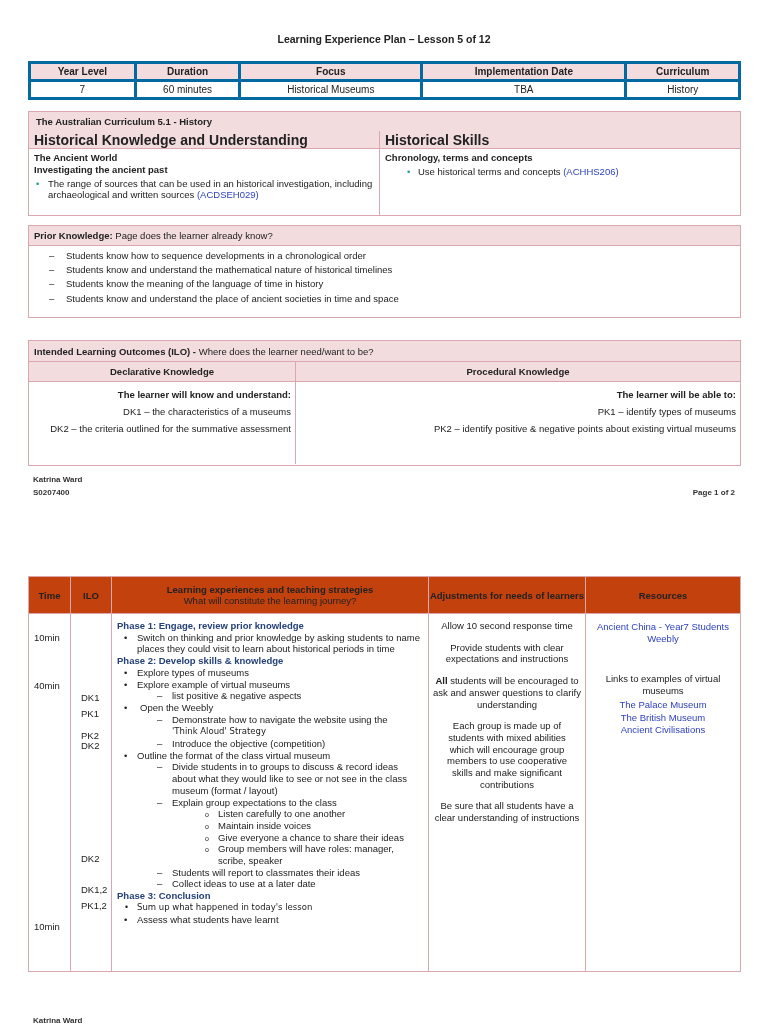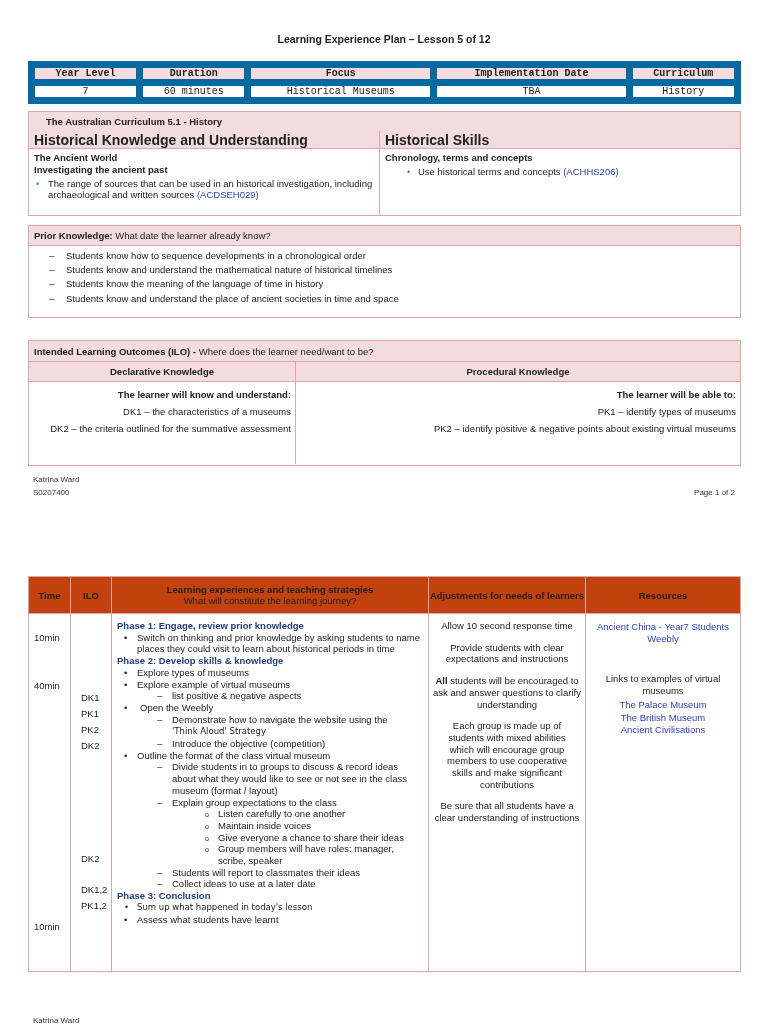--- a/index.html
+++ b/index.html
@@ -2,34 +2,34 @@
 <html><head>
 <meta charset="utf-8">
 <style>
   * { box-sizing: border-box; margin: 0; padding: 0; }
   html, body { width: 768px; height: 1024px; background: #ffffff; overflow: hidden; }
   body { font-family: "Liberation Sans", sans-serif; font-size: 9.5px; color: #222; position: relative; }
   .abs { position: absolute; }
   .title { left: 0; width: 768px; top: 33px; text-align: center; font-weight: bold; font-size: 10.5px; color: #222; }
 
   table { border-collapse: collapse; width: 100%; }
-  td, th { border: 7px solid #0369a1; font-family: Liberation Mono, monospace; }
+  td, th { border: 3px solid #0369a1; }
   .pink { background: #f3dcde; }
   .b { font-weight: bold; }
   .link { color: #2b3fbf; }
   .phase { color: #24417a; font-weight: bold; }
 
   
   #summary { left: 28px; top: 61px; width: 713px; }
   #summary th { height: 18px; font-size: 10px; font-weight: bold; text-align: center; }
   #summary td { height: 18px; text-align: center; font-size: 10px; }
 
   
   #curriculum { left: 28px; top: 111px; width: 713px; border: 1px solid #d9a7ad; }
-  #curriculum .row1 { height: 19px; line-height: 19px; padding-left: 17px; font-weight: bold; font-size: 9.5px; border-bottom: 0; }
+  #curriculum .row1 { height: 19px; line-height: 19px; padding-left: 7px; font-weight: bold; font-size: 9.5px; border-bottom: 0; }
   #curriculum .row2 { display: flex; height: 18px; border-bottom: 1px solid #d9a7ad; }
   #curriculum .row2 div { line-height: 18px; padding-left: 5px; font-weight: bold; font-size: 14px; }
   #curriculum .row3 { display: flex; height: 66px; }
   .colL { width: 351px; border-right: 1px solid #d9a7ad; }
   .colR { flex: 1; }
   #curriculum .row3 .colL, #curriculum .row3 .colR { padding: 3px 5px; }
   .bul { position: relative; padding-left: 14px; line-height: 11px; margin-top: 2px; }
   .bul::before { content: "•"; position: absolute; left: 2px; color: #2a9d8f; }
   .bul.r { padding-left: 33px; }
   .bul.r::before { left: 22px; }
@@ -46,21 +46,21 @@
   #ilo .hd { height: 21px; line-height: 21px; padding-left: 5px; border-bottom: 1px solid #d9a7ad; }
   #ilo .sub { display: flex; height: 20px; border-bottom: 1px solid #d9a7ad; }
   #ilo .sub div { text-align: center; line-height: 20px; font-weight: bold; }
   #ilo .c1 { width: 267px; border-right: 1px solid #d9a7ad; }
   #ilo .c2 { flex: 1; }
   #ilo .body { display: flex; height: 82px; }
   #ilo .body .c1, #ilo .body .c2 { padding: 4px 4px; text-align: right; }
   #ilo .body p { line-height: 17px; }
 
   
-  .footer { font-size: 8px; font-weight: normal; color: #333; }
+  .footer { font-size: 8px; font-weight: bold; color: #333; }
 
   
   #plan { left: 28px; top: 576px; width: 713px; height: 396px; border: 1px solid #d9a7ad; }
   #plan .hdr { display: flex; height: 37px; background: #c2410c; border-bottom: 1px solid #d9a7ad; }
   #plan .hdr > div { display: flex; align-items: center; justify-content: center; text-align: center; font-weight: bold; line-height: 11px; border-right: 1px solid #d9a7ad; }
   #plan .hdr > div:last-child { border-right: 0; }
   .w1 { width: 42px; } .w2 { width: 41px; } .w3 { width: 317px; } .w4 { width: 157px; } .w5 { flex: 1; }
   #plan .bodyrow { display: flex; height: 357px; }
   #plan .bodyrow > div { border-right: 1px solid #d9a7ad; position: relative; }
   #plan .bodyrow > div:last-child { border-right: 0; }
@@ -117,21 +117,21 @@
       <div class="bul"><span>The range of sources that can be used in an historical investigation, including archaeological and written sources</span> <span class="link">(ACDSEH029)</span></div>
     </div>
     <div class="colR">
       <div class="b" style="line-height:12px">Chronology, terms and concepts</div>
       <div class="bul r"><span>Use historical terms and concepts</span> <span class="link">(ACHHS206)</span></div>
     </div>
   </div>
 </div>
 
 <div class="abs" id="prior">
-  <div class="hd pink"><span class="b">Prior Knowledge:</span> <span>What date the learner already know?</span></div>
+  <div class="hd pink"><span class="b">Prior Knowledge:</span> <span>Page does the learner already know?</span></div>
   <ul>
     <li>Students know how to sequence developments in a chronological order</li>
     <li>Students know and understand the mathematical nature of historical timelines</li>
     <li>Students know the meaning of the language of time in history</li>
     <li>Students know and understand the place of ancient societies in time and space</li>
   </ul>
 </div>
 
 <div class="abs" id="ilo">
   <div class="hd pink"><span class="b">Intended Learning Outcomes (ILO) -</span> <span>Where does the learner need/want to be?</span></div>
@@ -172,21 +172,21 @@
   </div>
   <div class="bodyrow">
     <div class="w1">
       <span class="tm" style="top:18px">10min</span>
       <span class="tm" style="top:66px">40min</span>
       <span class="tm" style="top:307px">10min</span>
     </div>
     <div class="w2">
       <span class="il" style="top:78px">DK1</span>
       <span class="il" style="top:94px">PK1</span>
-      <span class="il" style="top:110px">PK2</span>
+      <span class="il" style="top:116px">PK2</span>
       <span class="il" style="top:126px">DK2</span>
       <span class="il" style="top:239px">DK2</span>
       <span class="il" style="top:270px">DK1,2</span>
       <span class="il" style="top:286px">PK1,2</span>
     </div>
     <div class="w3 ls">
       <div class="phase">Phase 1: Engage, review prior knowledge</div>
       <div class="l1">Switch on thinking and prior knowledge by asking students to name places they could visit to learn about historical periods in time</div>
       <div class="phase">Phase 2: Develop skills &amp; knowledge</div>
       <div class="l1">Explore types of museums</div>

